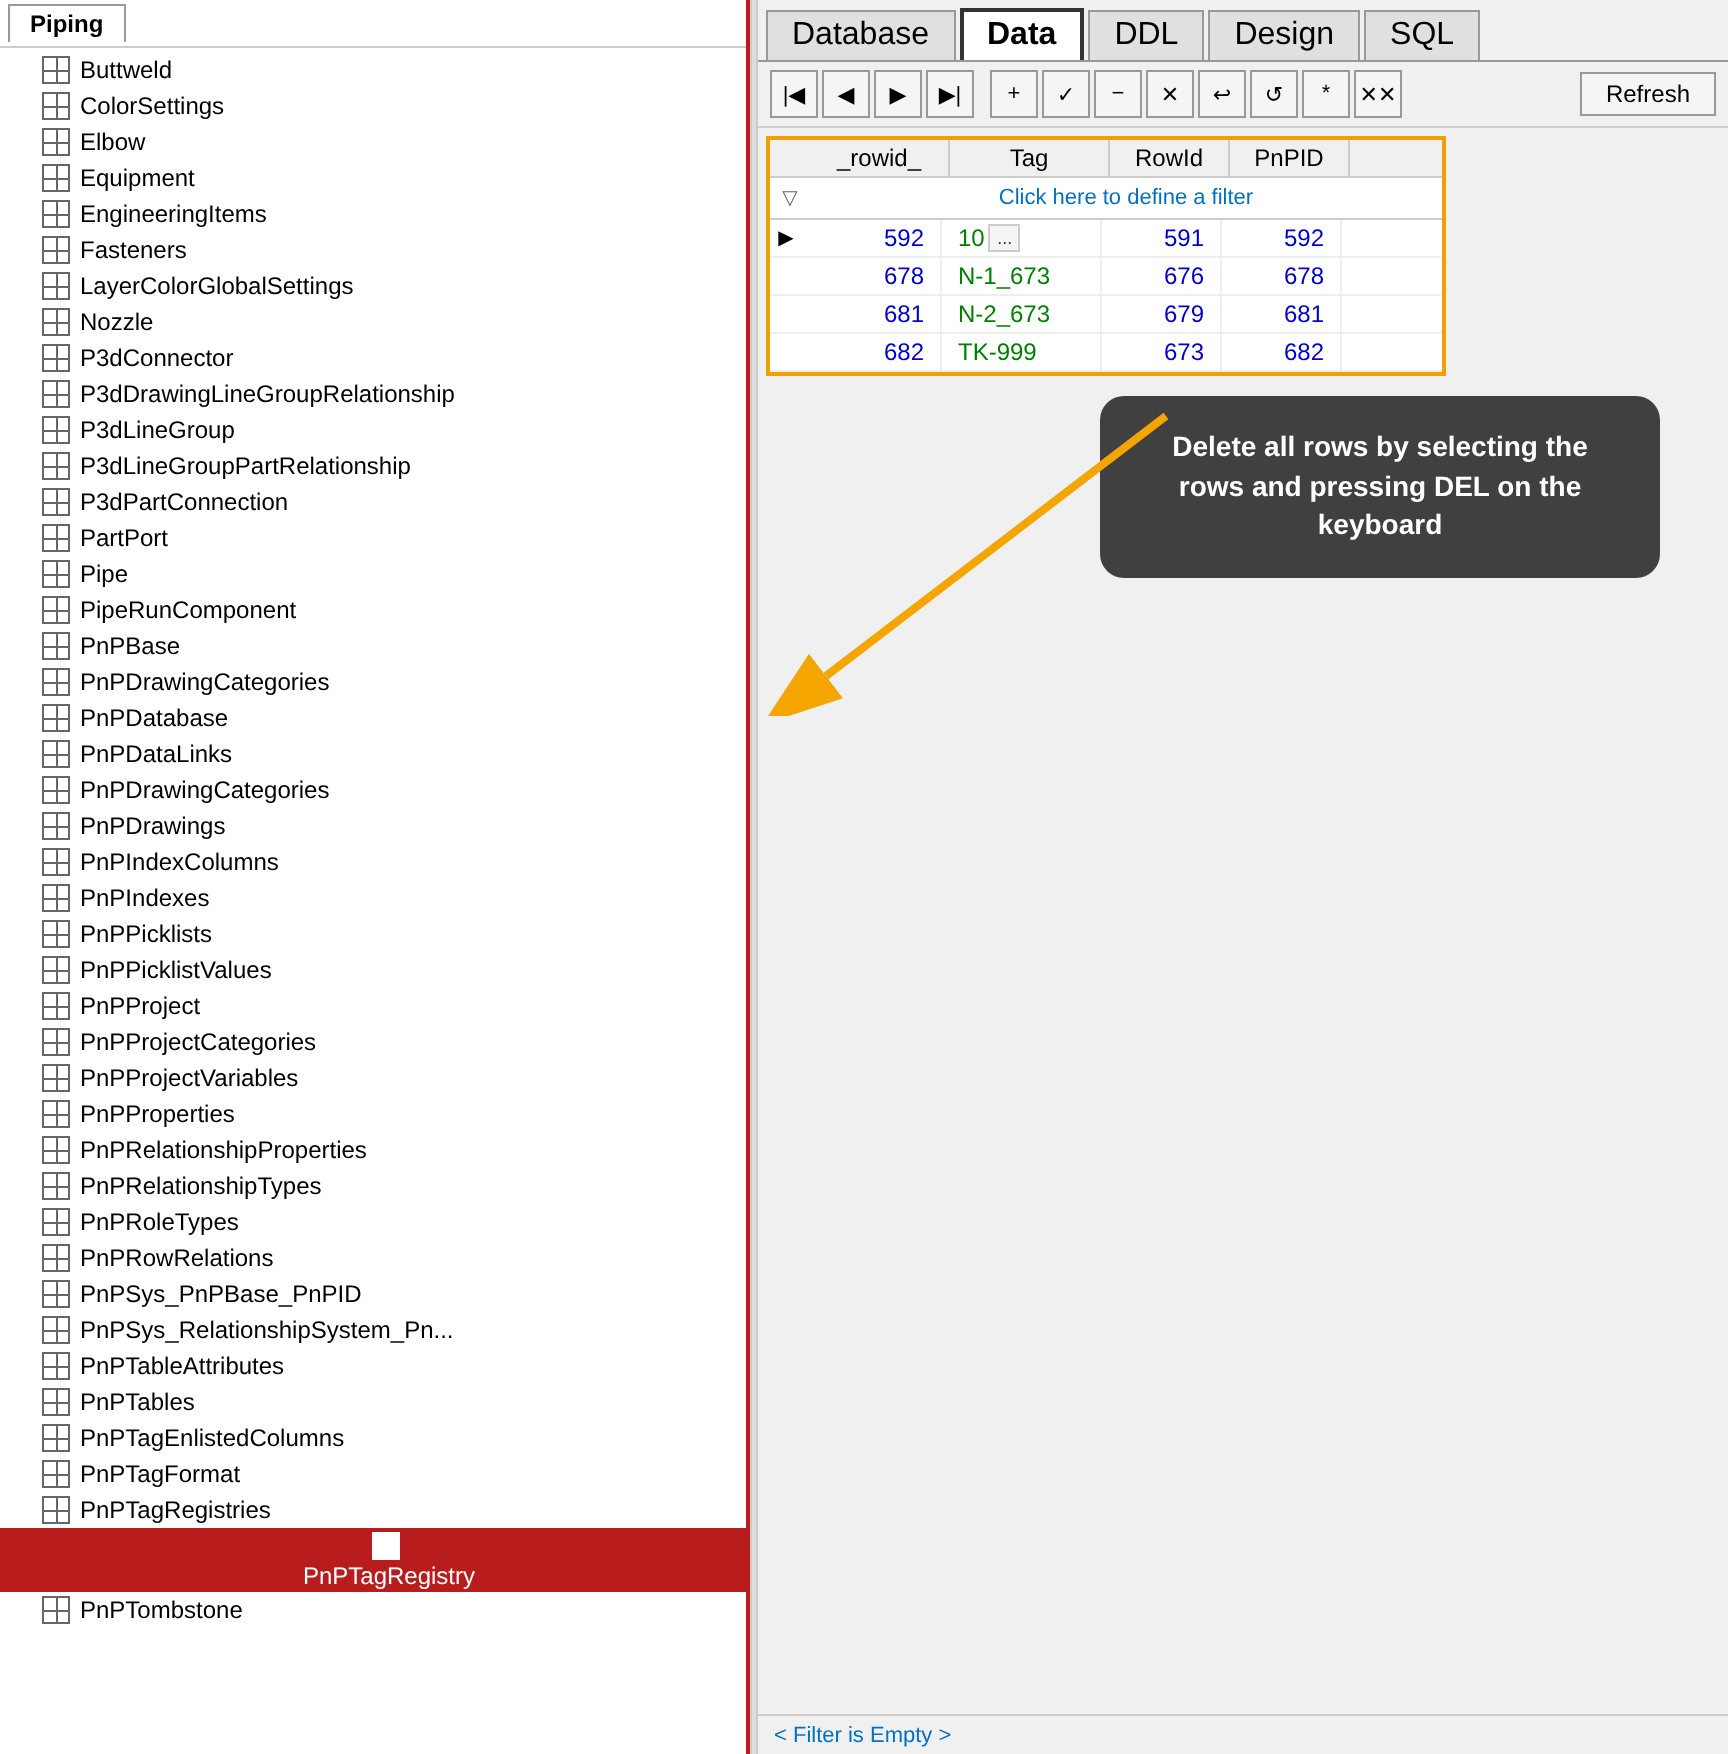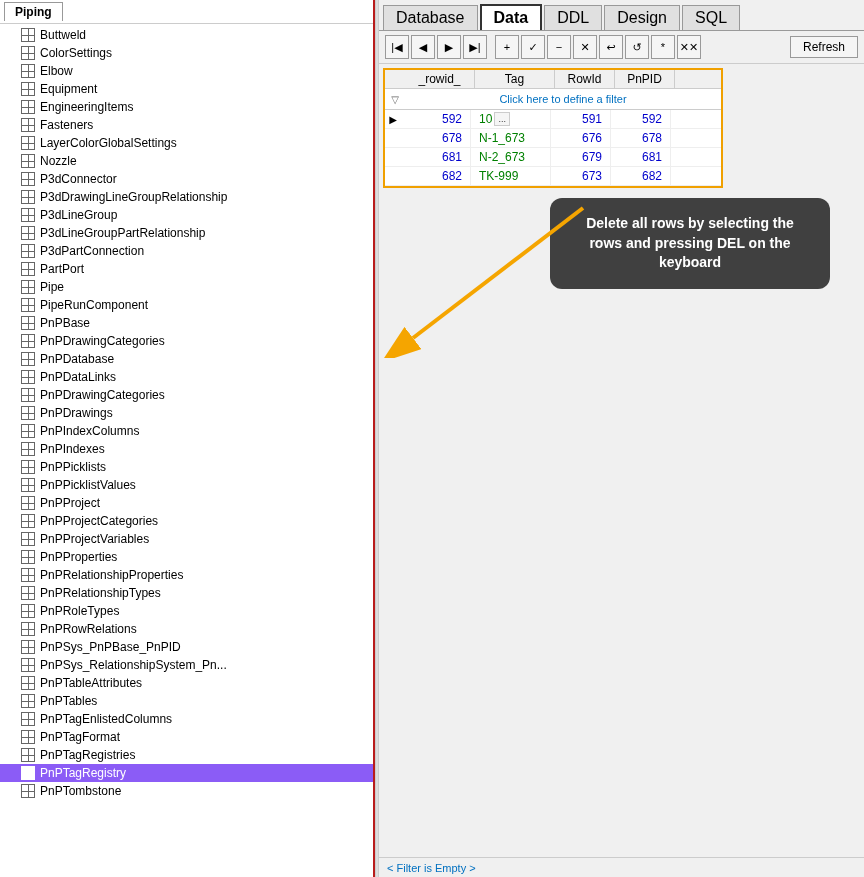--- a/index.html
+++ b/index.html
@@ -10,21 +10,21 @@
     
     .left-panel { width: 375px; min-width: 375px; background: #fff; border-right: 2px solid #b91c1c; display: flex; flex-direction: column; overflow: hidden; }
     
     .left-panel-header { background: #fff; border-bottom: 1px solid #ccc; padding: 2px 4px; display: flex; align-items: center; }
     
     .piping-tab { background: #fff; border: 1px solid #999; border-bottom: none; padding: 2px 10px; font-size: 12px; font-weight: bold; cursor: pointer; }
     
     .tree-container { flex: 1; overflow-y: auto; overflow-x: hidden; padding: 2px 0; }
     
     .tree-item { display: flex; align-items: center; padding: 1px 4px 1px 20px; cursor: pointer; white-space: nowrap; font-size: 12px; color: #000; min-height: 18px; }
-    .tree-item.selected { background: #8b5cf6; color: #fff; }
+    .tree-item.selected { background: #b91c1c; color: #fff; flex-direction: column; }
     .tree-item.selected .tree-icon { filter: brightness(10); }
     
     .tree-icon { width: 16px; height: 16px; margin-right: 4px; flex-shrink: 0; display: inline-flex; align-items: center; justify-content: center; }
     
     .grid-icon { width: 14px; height: 14px; border: 1px solid #666; display: grid; grid-template-columns: 1fr 1fr; grid-template-rows: 1fr 1fr; gap: 1px; background: #666; }
     .grid-icon-cell { background: #fff; }
     
     .tree-label { font-size: 12px; }
     
     

